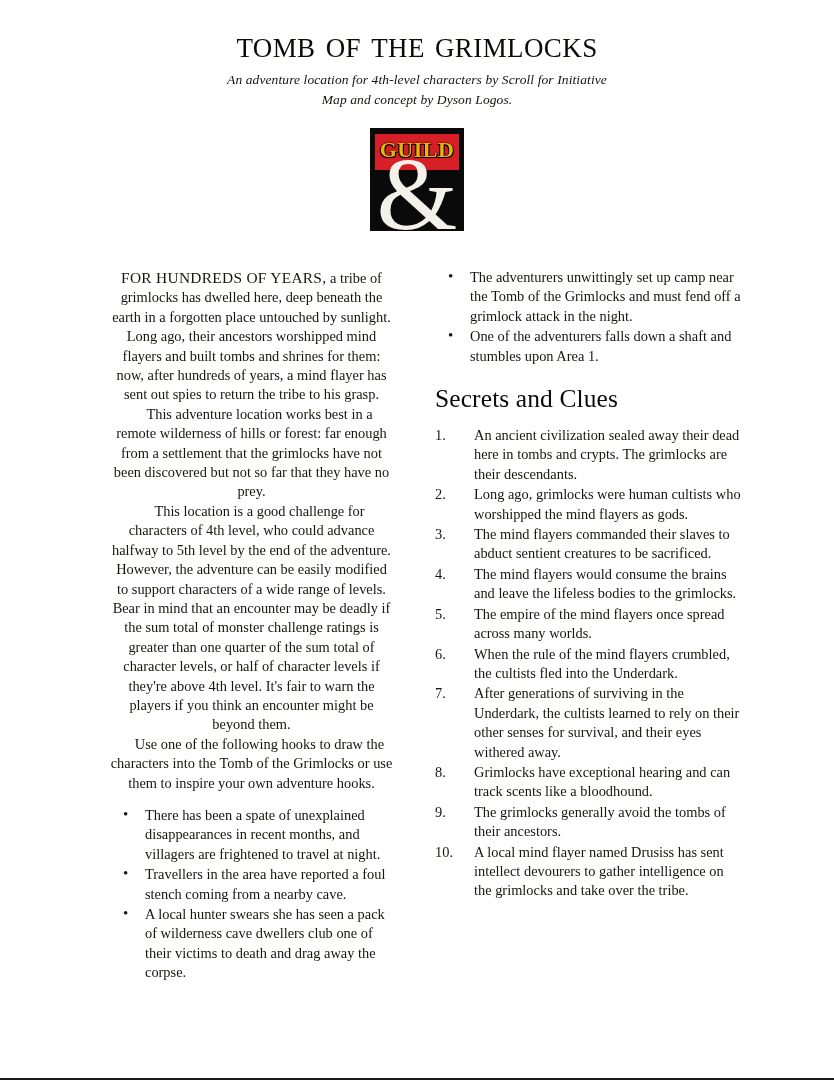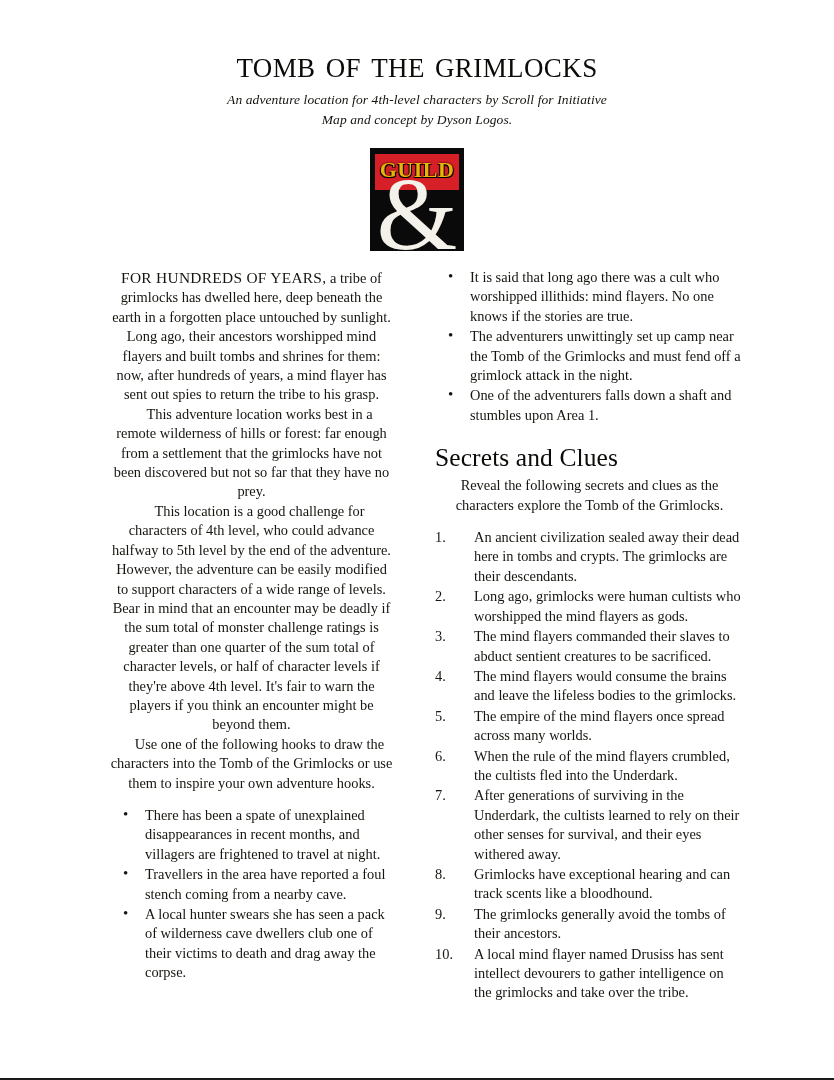--- a/index.html
+++ b/index.html
@@ -21,21 +21,21 @@
     position: absolute;
     left: 0; top: 0;
     width: 834px;
     height: 1080px;
     background: #fff;
     padding: 0;
   }
 
   
   .header {
-    padding-top: 44px;
+    padding-top: 24px;
     text-align: center;
   }
   .doc-title {
     font-family: "Liberation Serif", "DejaVu Serif", serif;
     font-size: 39px;
     line-height: 1.02;
     letter-spacing: 0.4px;
     font-weight: 400;
     font-variant: small-caps;
     text-transform: lowercase;
@@ -221,27 +221,25 @@
 
       <ul class="bullets">
         <li>There has been a spate of unexplained disappearances in recent months, and villagers are frightened to travel at night.</li>
         <li>Travellers in the area have reported a foul stench coming from a nearby cave.</li>
         <li>A local hunter swears she has seen a pack of wilderness cave dwellers club one of their victims to death and drag away the corpse.</li>
       </ul>
     </div>
 
     <div class="col col-right">
       <ul class="bullets" style="margin-top:0">
-        <li>It is said that long ago there was a cult who worshipped illithids: mind flayers. No one knows if the stories are true.</li>
         <li>The adventurers unwittingly set up camp near the Tomb of the Grimlocks and must fend off a grimlock attack in the night.</li>
         <li>One of the adventurers falls down a shaft and stumbles upon Area 1.</li>
       </ul>
 
       <h2 class="section-head" style="margin-top:19px">Secrets and Clues</h2>
-      <p class="body-text">Reveal the following secrets and clues as the characters explore the Tomb of the Grimlocks.</p>
 
       <ol class="numbers">
         <li><span class="num">1.</span><span>An ancient civilization sealed away their dead here in tombs and crypts. The grimlocks are their descendants.</span></li>
         <li><span class="num">2.</span><span>Long ago, grimlocks were human cultists who worshipped the mind flayers as gods.</span></li>
         <li><span class="num">3.</span><span>The mind flayers commanded their slaves to abduct sentient creatures to be sacrificed.</span></li>
         <li><span class="num">4.</span><span>The mind flayers would consume the brains and leave the lifeless bodies to the grimlocks.</span></li>
         <li><span class="num">5.</span><span>The empire of the mind flayers once spread across many worlds.</span></li>
         <li><span class="num">6.</span><span>When the rule of the mind flayers crumbled, the cultists fled into the Underdark.</span></li>
         <li><span class="num">7.</span><span>After generations of surviving in the Underdark, the cultists learned to rely on their other senses for survival, and their eyes withered away.</span></li>
         <li><span class="num">8.</span><span>Grimlocks have exceptional hearing and can track scents like a bloodhound.</span></li>

